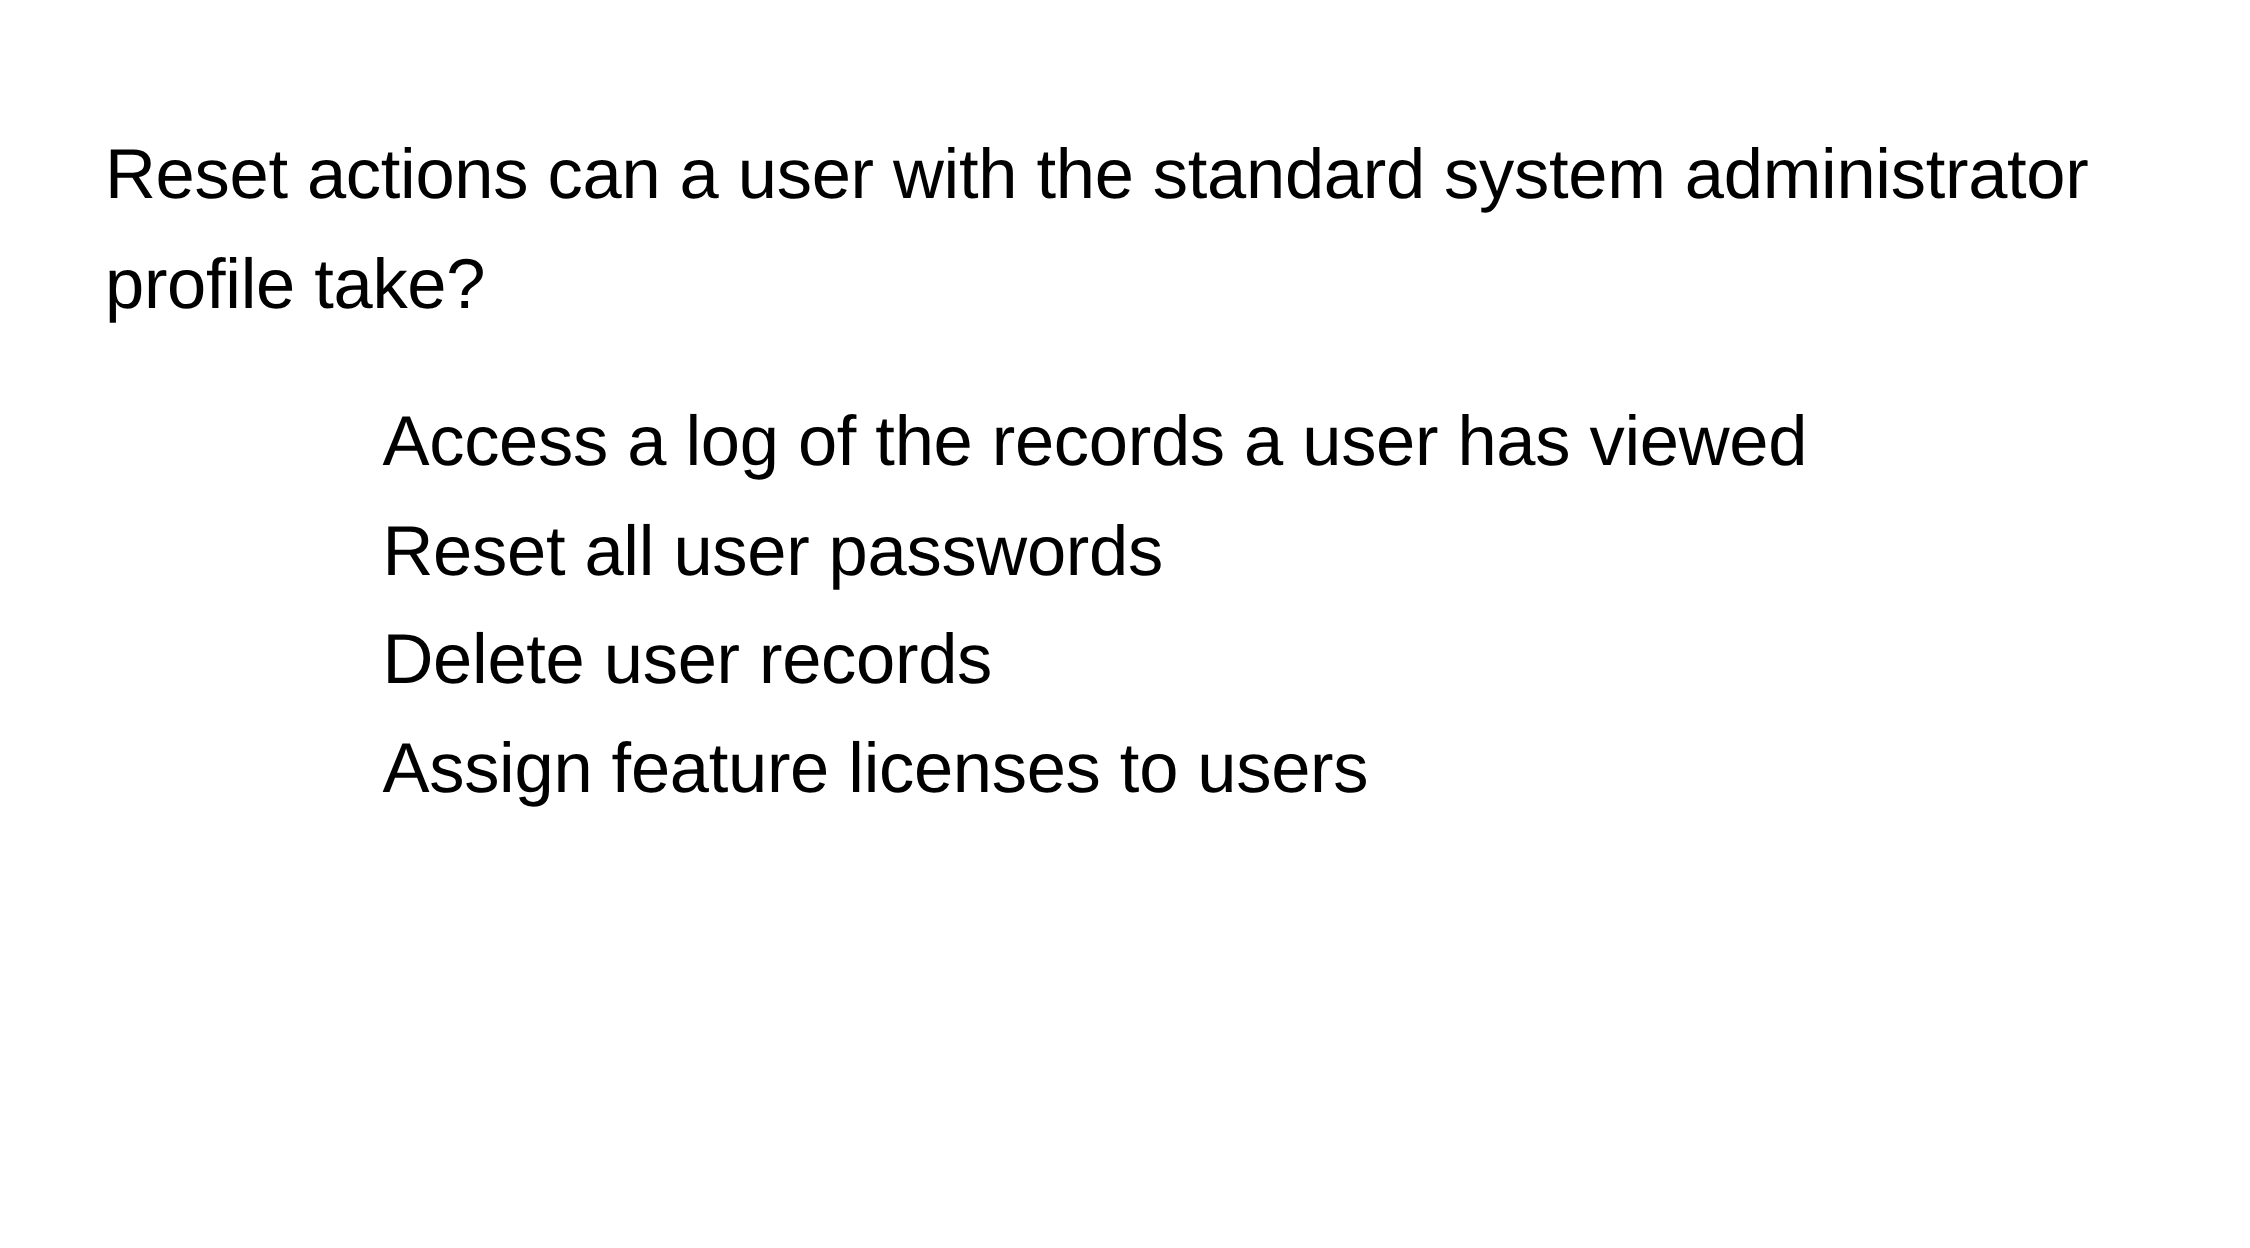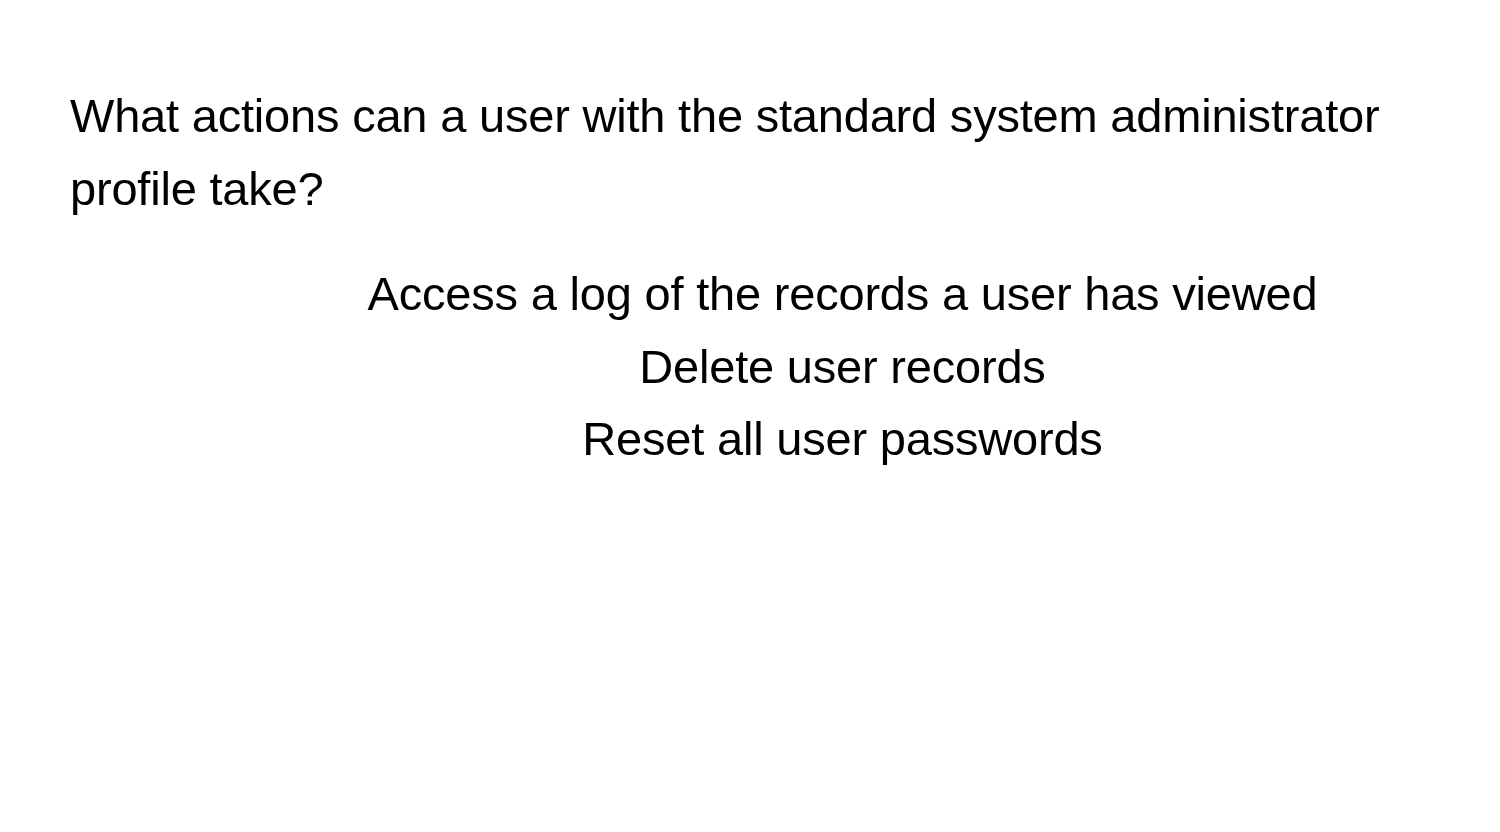--- a/index.html
+++ b/index.html
@@ -17,31 +17,31 @@
     }
     .question {
       font-size: 47px;
       line-height: 1.55;
       font-weight: 400;
       margin-bottom: 32px;
       letter-spacing: -0.2px;
     }
     .options {
       margin-left: 185px;
-      text-align: center;
     }
     .option-item {
       font-size: 47px;
       line-height: 1.55;
       font-weight: 400;
       letter-spacing: -0.2px;
     }
   </style>
 </head>
 <body>
 
-<div class="question">What actions can a user with the standard system administrator profile take?</div>
+<div class="question">Reset actions can a user with the standard system administrator profile take?</div>
 
 <div class="options">
   <div class="option-item">Access a log of the records a user has viewed</div>
+  <div class="option-item">Reset all user passwords</div>
   <div class="option-item">Delete user records</div>
-  <div class="option-item">Reset all user passwords</div>
+  <div class="option-item">Assign feature licenses to users</div>
 </div>
 
 </body></html>

